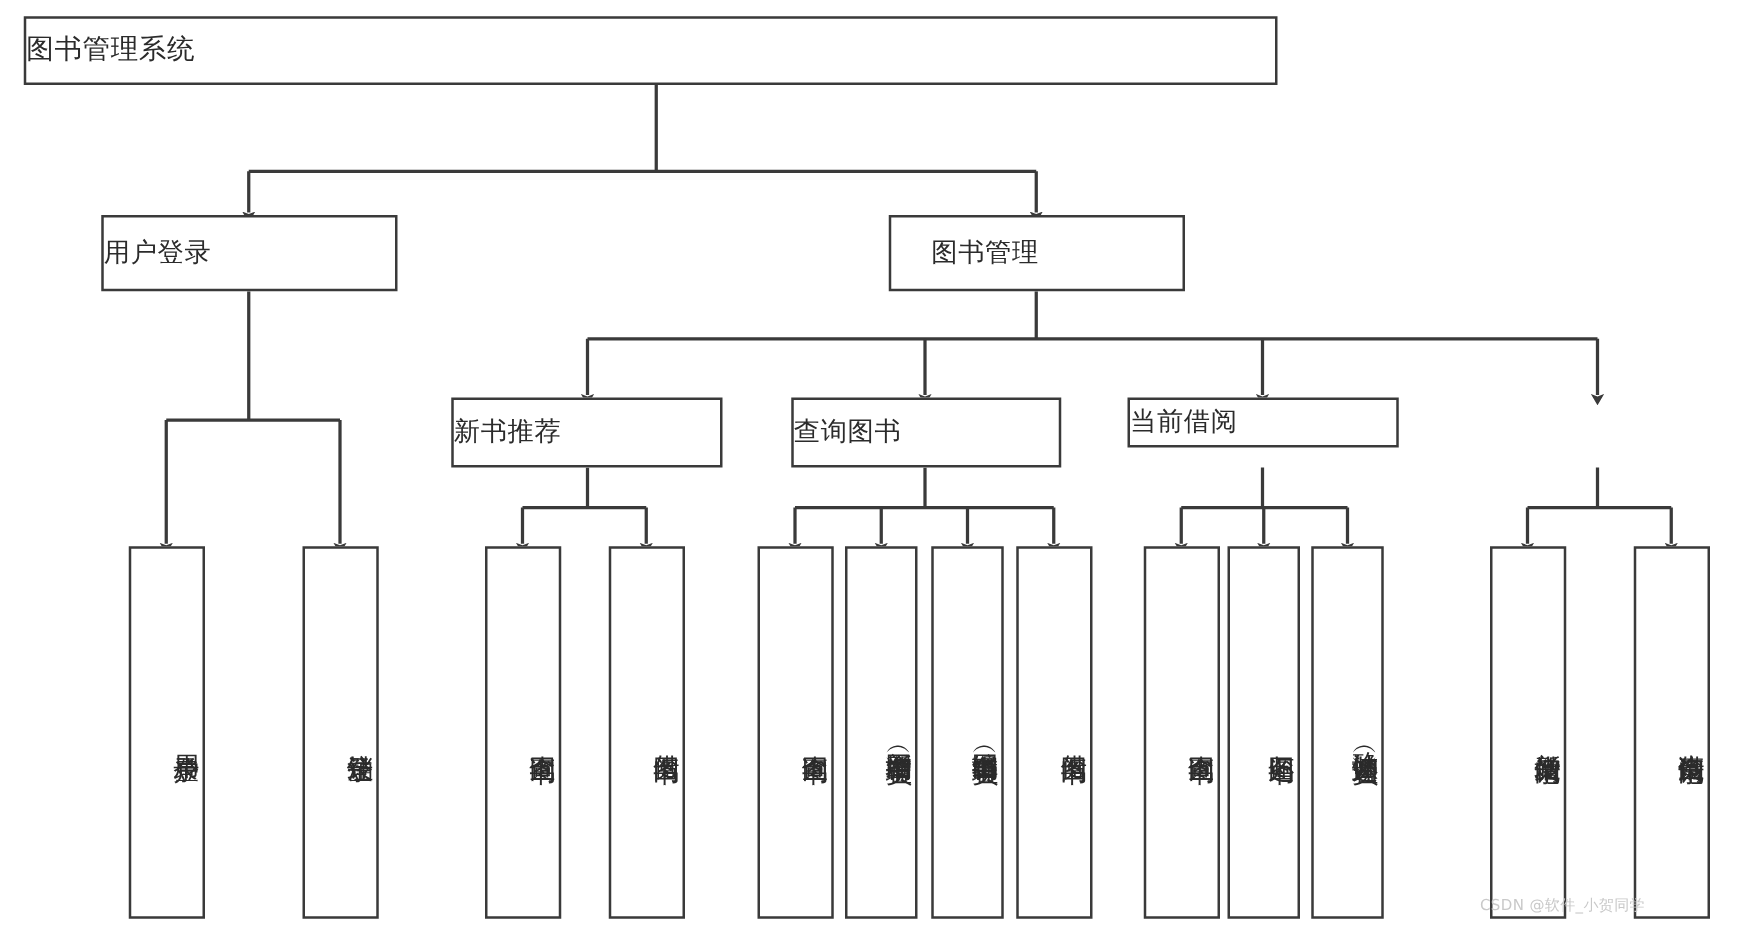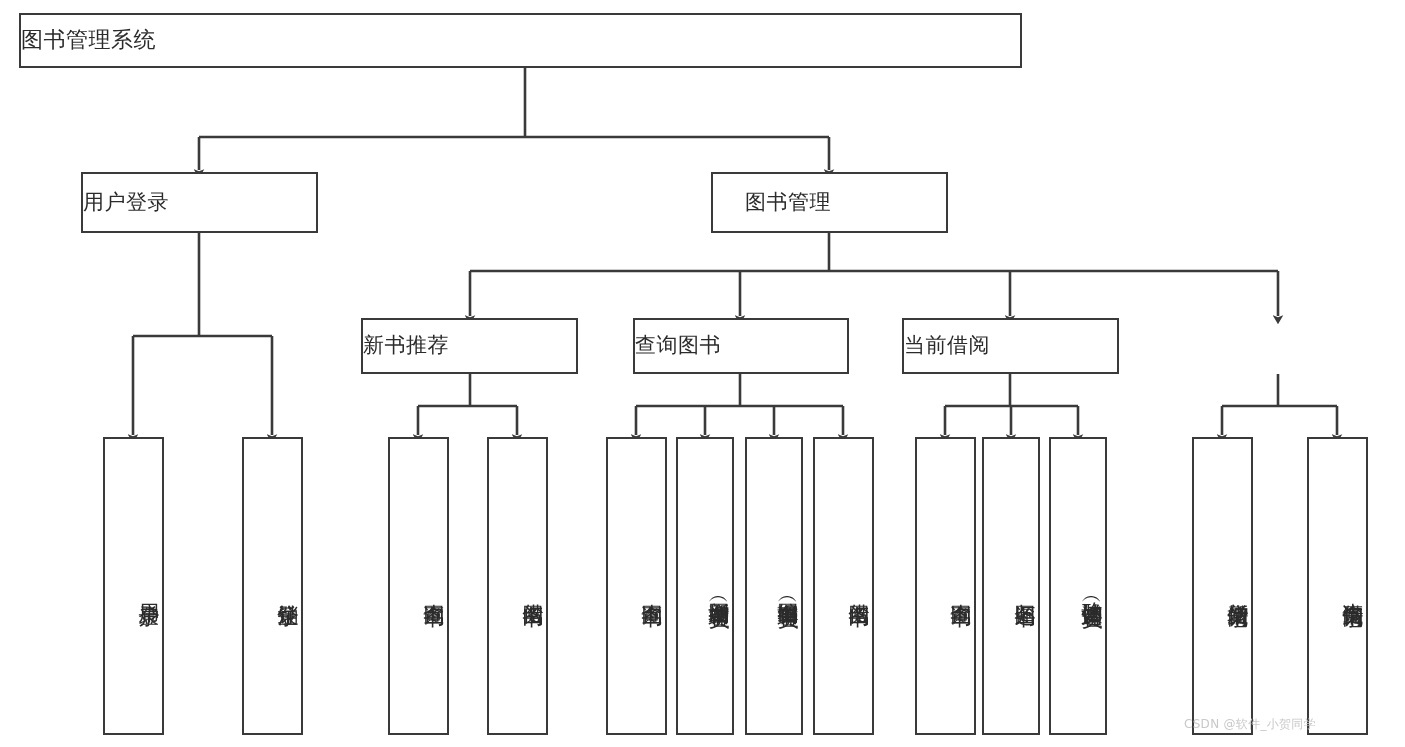--- a/index.html
+++ b/index.html
@@ -128,21 +128,21 @@
   <div class="node horiz" style="left: 711px; top: 172px; width: 237px; height: 61px; padding-left: 32px;">
     <span class="label">图书管理</span>
   </div>
 
   <div class="node horiz" style="left: 361px; top: 318px; width: 217px; height: 56px;">
     <span class="label">新书推荐</span>
   </div>
   <div class="node horiz" style="left: 633px; top: 318px; width: 216px; height: 56px;">
     <span class="label">查询图书</span>
   </div>
-  <div class="node horiz" style="left: 902px; top: 318px; width: 217px; height: 56px;">
+  <div class="node horiz" style="left: 902px; top: 318px; width: 217px; height: 40px;">
     <span class="label">当前借阅</span>
   </div>
 
   <div class="node vert" style="left: 103px; top: 437px; width: 61px; height: 298px;">
     <span class="label">用户登录</span>
   </div>
   <div class="node vert" style="left: 242px; top: 437px; width: 61px; height: 298px;">
     <span class="label">注销登录</span>
   </div>
   <div class="node vert" style="left: 388px; top: 437px; width: 61px; height: 298px;">

